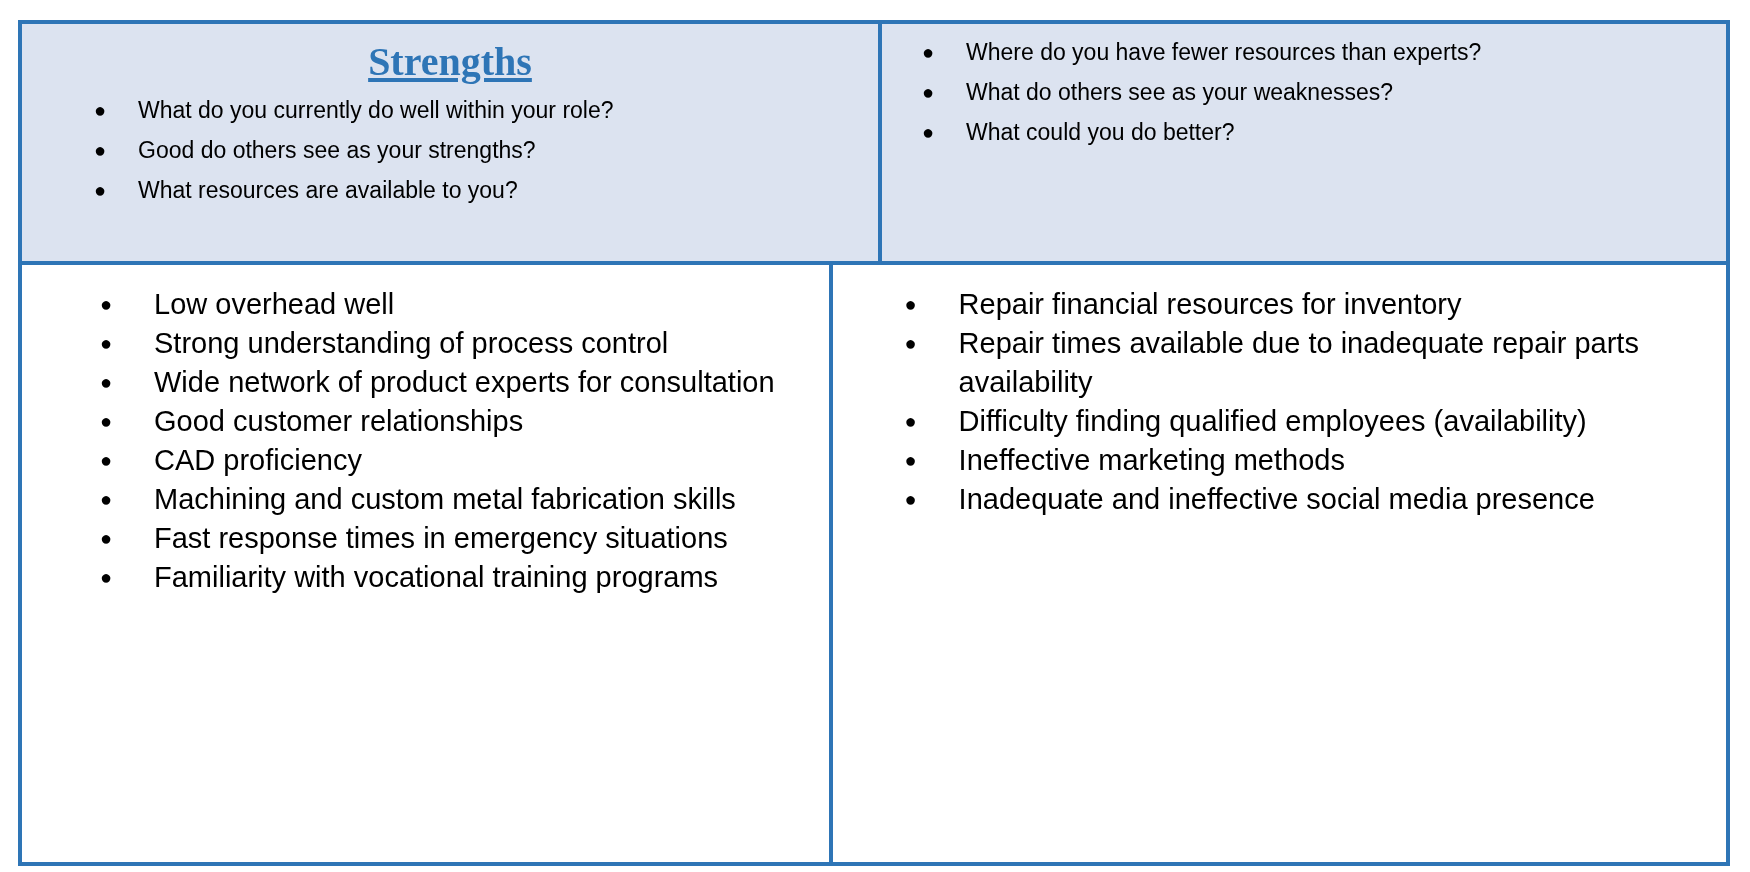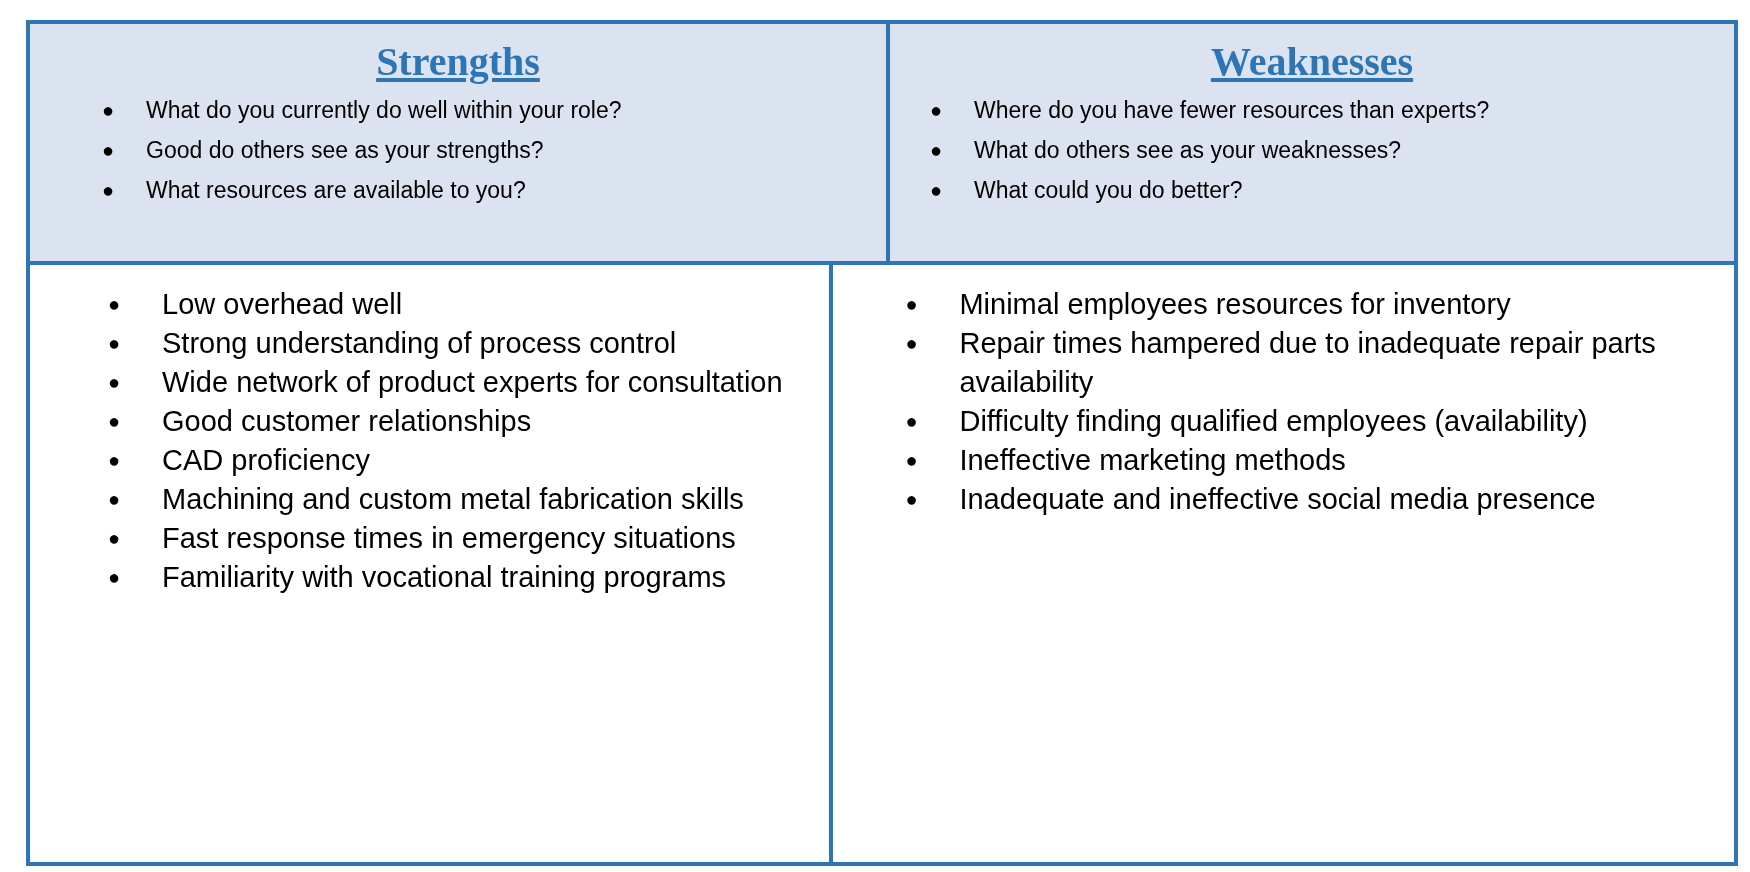--- a/index.html
+++ b/index.html
@@ -28,21 +28,20 @@
   .swot-table {
     position: absolute;
     left: 18px;
     top: 20px;
     width: 1712px;
     height: 846px;
     border: 4px solid #2E75B6;
     background: #ffffff;
     display: flex;
     flex-direction: column;
-    margin-left: 8px;
   }
 
   .swot-row {
     display: flex;
     width: 100%;
   }
   .swot-row.header-row {
     height: 241px;
     border-bottom: 4px solid #2E75B6;
   }
@@ -158,21 +157,20 @@
               <span class="bullet-text">Good do others see as your strengths?</span>
             </li>
             <li>
               <span class="bullet-dot">●</span>
               <span class="bullet-text">What resources are available to you?</span>
             </li>
           </ul>
       </div>
 
       <div class="swot-cell right">
-        <div class="quad-title">Weaknesses</div>
         <ul class="bullets prompt-list">
             <li>
               <span class="bullet-dot">●</span>
               <span class="bullet-text">Where do you have fewer resources than experts?</span>
             </li>
             <li>
               <span class="bullet-dot">●</span>
               <span class="bullet-text">What do others see as your weaknesses?</span>
             </li>
             <li>
@@ -220,25 +218,25 @@
               <span class="bullet-dot">●</span>
               <span class="bullet-text">Familiarity with vocational training programs</span>
             </li>
           </ul>
       </div>
 
       <div class="swot-cell right">
         <ul class="bullets finding-list">
             <li>
               <span class="bullet-dot">●</span>
-              <span class="bullet-text">Minimal employees resources for inventory</span>
-            </li>
-            <li>
-              <span class="bullet-dot">●</span>
-              <span class="bullet-text">Repair times hampered due to inadequate repair parts availability</span>
+              <span class="bullet-text">Repair financial resources for inventory</span>
+            </li>
+            <li>
+              <span class="bullet-dot">●</span>
+              <span class="bullet-text">Repair times available due to inadequate repair parts availability</span>
             </li>
             <li>
               <span class="bullet-dot">●</span>
               <span class="bullet-text">Difficulty finding qualified employees (availability)</span>
             </li>
             <li>
               <span class="bullet-dot">●</span>
               <span class="bullet-text">Ineffective marketing methods</span>
             </li>
             <li>

